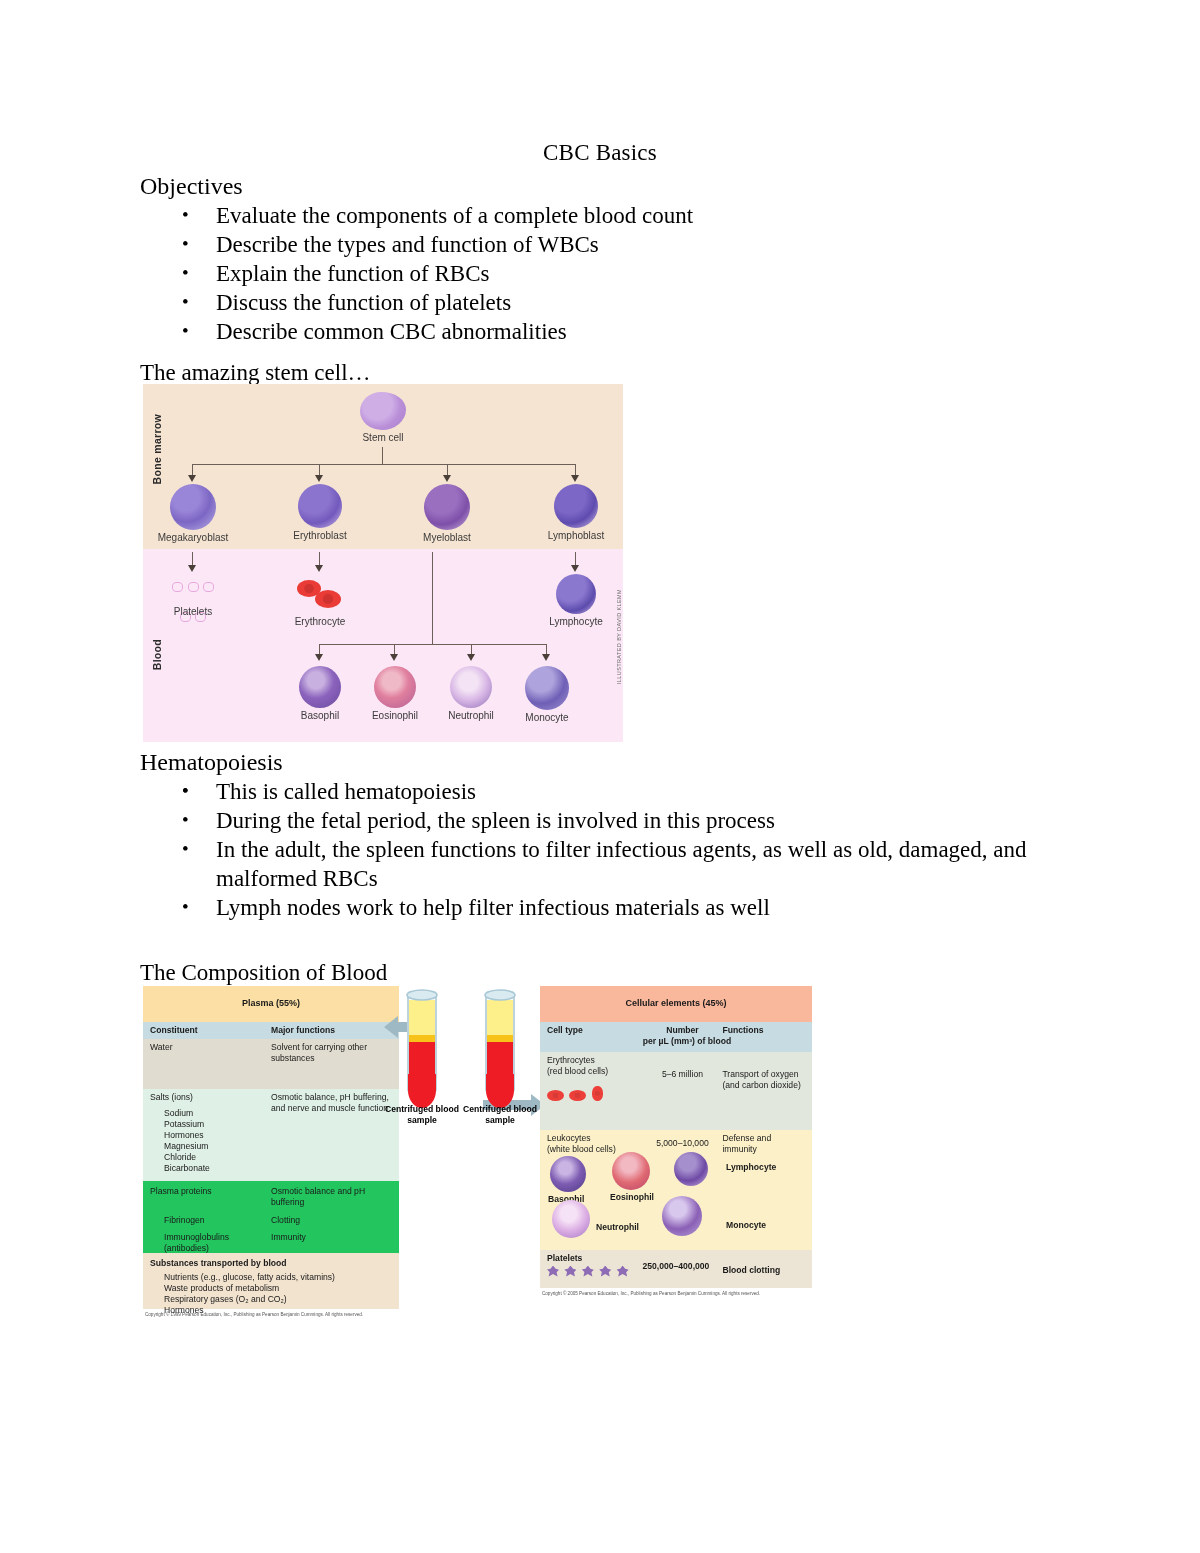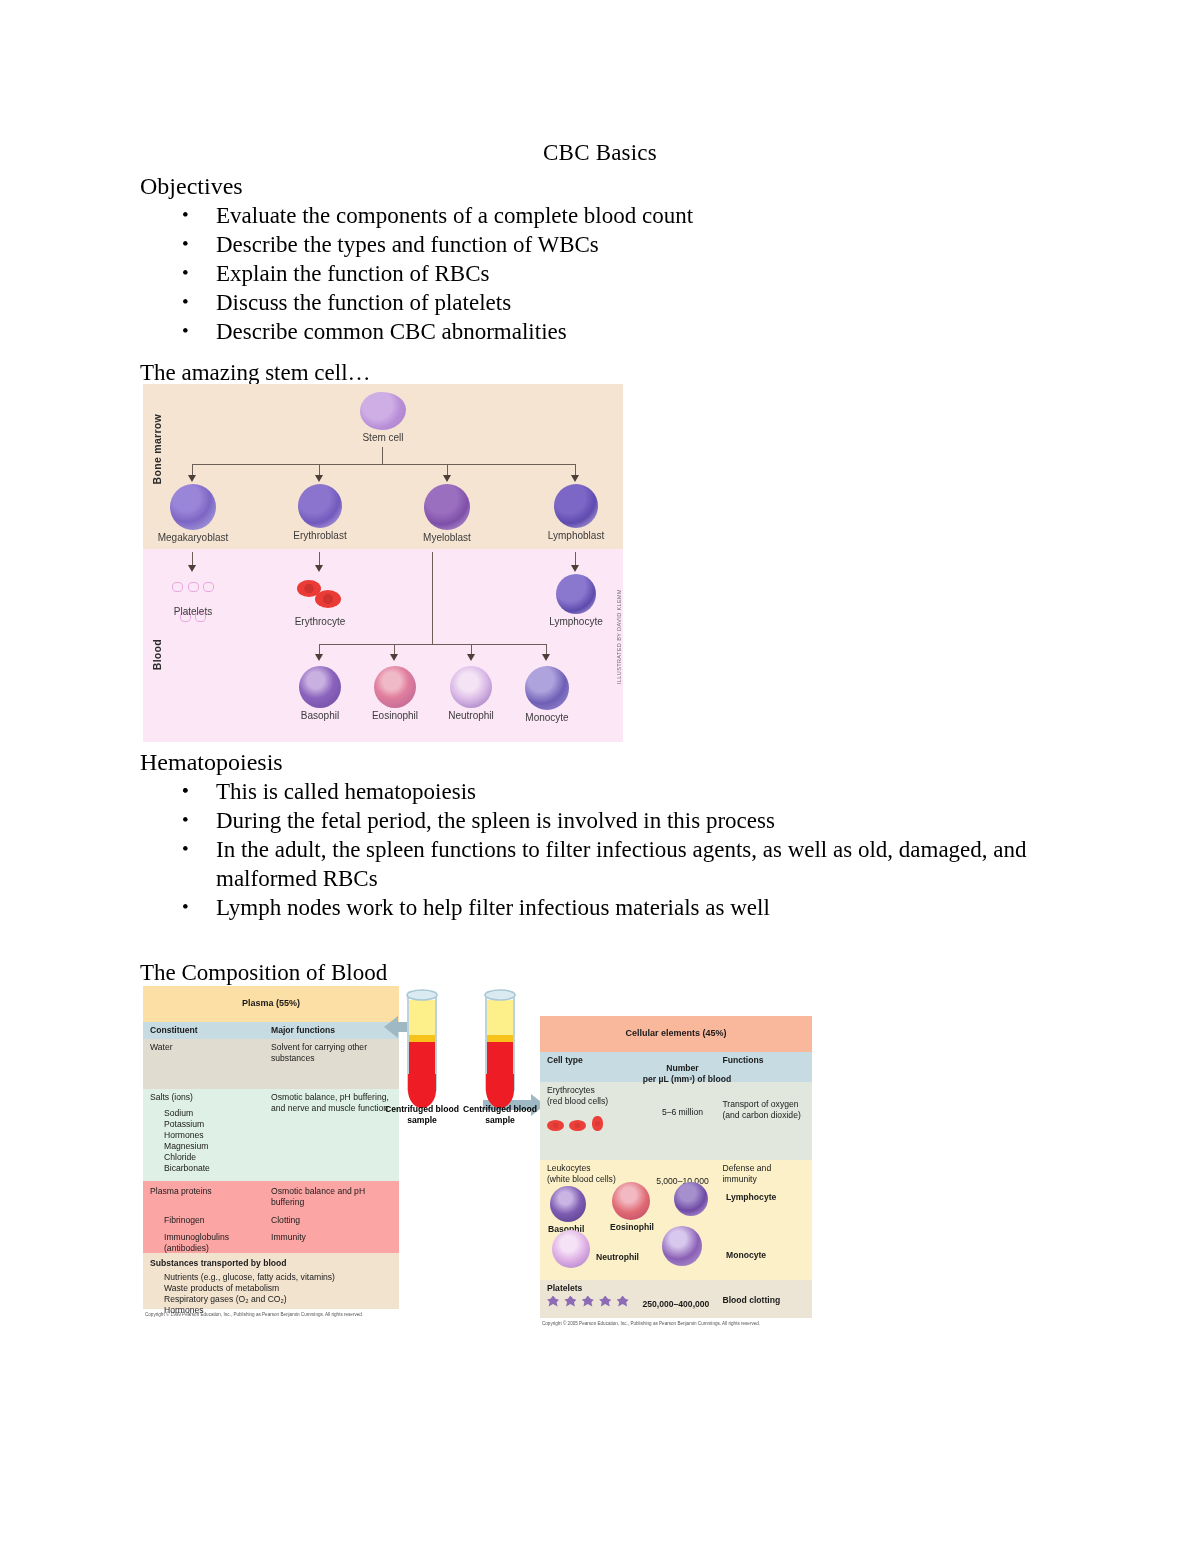--- a/index.html
+++ b/index.html
@@ -33,30 +33,30 @@
   .cellnode .cap{margin-top:2px;display:block;white-space:nowrap;}
   .blob{margin:0 auto;border-radius:50%;}
   .ln{position:absolute;background:#6b5f57;}
   .ar{position:absolute;width:0;height:0;border-left:4.5px solid transparent;border-right:4.5px solid transparent;
       border-top:7px solid #4a4039;}
 
   
   .fig2{position:absolute;left:143px;top:986px;width:672px;height:355px;}
   .tbl{position:absolute;font-family:"Liberation Sans",sans-serif;font-size:8.6px;color:#1a1a1a;line-height:1.28;}
   .tblL{left:0;top:0;width:256px;}
-  .tblR{left:397px;top:30px;width:272px;}
+  .tblR{left:397px;top:0;width:272px;}
   .band{padding:3px 7px;box-sizing:border-box;}
   .band.title{text-align:center;font-weight:bold;font-size:9px;padding:12px 0;}
   .band.hdr{font-weight:bold;}
   .row2{display:flex;}
   .row2 .c1{width:50%;padding-right:4px;box-sizing:border-box;}
   .row2 .c2{width:50%;}
   .row3{display:flex;}
   .row3 .a{width:37%;}
-  .row3 .b{width:31%;margin-top:8px;}
+  .row3 .b{width:31%;}
   .row3 .c{width:32%;}
   .indent{padding-left:14px;}
   .copy{font-size:4.6px;color:#555;padding:3px 2px 0 2px;font-family:"Liberation Sans",sans-serif;
         white-space:nowrap;overflow:hidden;}
   .tube{position:absolute;}
   .tubecap{position:absolute;font-family:"Liberation Sans",sans-serif;font-size:8.6px;font-weight:bold;
            text-align:center;width:78px;line-height:1.25;}
   .bigarrow{position:absolute;}
   .rbc{width:17px;height:11px;background:radial-gradient(circle at 50% 50%,#d83a36 0 28%,#ec3f3a 30% 100%);
        border-radius:50%;display:inline-block;margin-right:3px;}
@@ -225,21 +225,21 @@
             <div>Potassium</div>
             <div>Hormones</div>
             <div>Magnesium</div>
             <div>Chloride</div>
             <div>Bicarbonate</div>
           </div>
         </div>
         <div class="c2">Osmotic balance, pH buffering, and nerve and muscle function</div>
       </div>
 
-      <div class="band" style="background:#fca5a5;height:72px;padding-top:5px;">
+      <div class="band" style="background:#22c55e;height:72px;padding-top:5px;">
         <div class="row2">
           <div class="c1">Plasma proteins</div>
           <div class="c2">Osmotic balance and pH buffering</div>
         </div>
         <div class="row2" style="margin-top:7px;">
           <div class="c1 indent">Fibrinogen</div>
           <div class="c2">Clotting</div>
         </div>
         <div class="row2" style="margin-top:6px;">
           <div class="c1 indent">Immunoglobulins (antibodies)</div>

